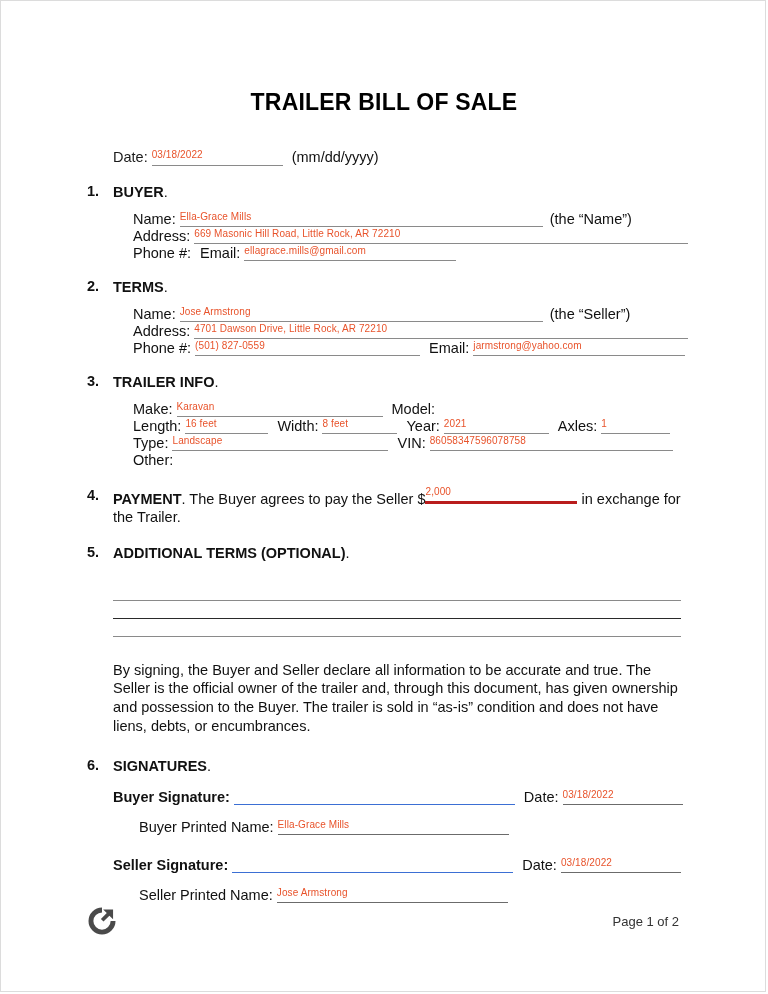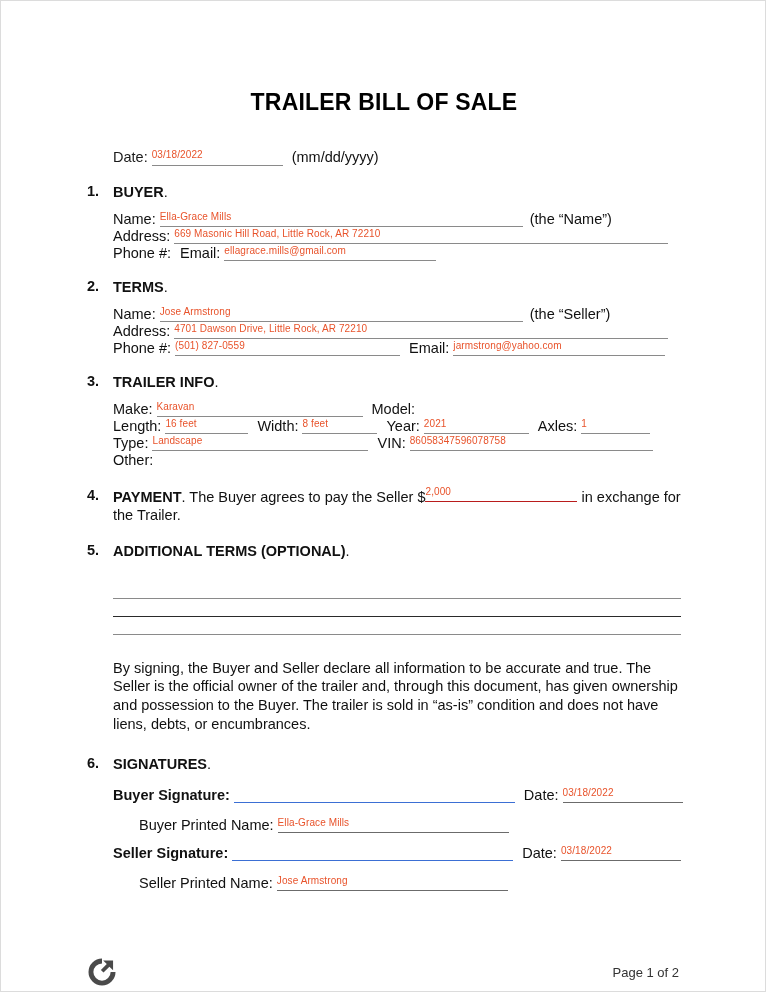--- a/index.html
+++ b/index.html
@@ -90,40 +90,41 @@
   .head .dot { font-weight: normal; }
 
   
   .fields { margin-top: 10px; padding-left: 26px; }
   .frow {
     display: flex;
     align-items: baseline;
     font-size: 14.5px;
     margin-bottom: 1px;
     white-space: nowrap;
+    margin-left: 20px;
   }
   .flabel { flex: none; }
   .fslot {
     flex: none;
     border-bottom: 1px solid #8a8a8a;
     margin-left: 4px;
     height: 15px;
     overflow: hidden;
   }
   .tail { margin-left: 7px; font-size: 14.5px; }
 
   
   .para {
     font-size: 14.5px;
     line-height: 1.26;
   }
   .pay-slot {
     display: inline-block;
     width: 152px;
-    border-bottom: 1px solid #b91c1c;
+    border-bottom: 3px solid #b91c1c;
     height: 14px;
     overflow: hidden;
     vertical-align: baseline;
   }
 
   
   .blank-lines { margin-top: 21px; padding-left: 26px; }
   .bline {
     height: 17px;
     border-bottom: 1px solid #8a8a8a;
@@ -179,21 +180,21 @@
     height: 15px;
     margin-left: 4px;
     overflow: hidden;
   }
 
   
   .footer {
     position: absolute;
     left: 86px;
     right: 86px;
-    top: 956px;
+    top: 905px;
     display: flex;
     align-items: center;
     justify-content: space-between;
   }
   .logo { width: 30px; height: 30px; display: block; }
   .page-num {
     font-size: 13px;
     color: #333;
   }
 </style>
@@ -351,21 +352,21 @@
         </span>
       </div>
       <div class="printed-row">
         <span>Buyer Printed Name:</span>
         <span class="printed-slot">
           <span class="val">Ella-Grace Mills</span>
         </span>
       </div>
     </div>
 
-    <div class="sig-block" style="margin-top:12px">
+    <div class="sig-block" style="margin-top:22px">
       <div class="sig-row">
         <span class="sig-label">Seller Signature:</span>
         <span class="sig-slot">
           <span class="val"></span>
         </span>
         <span class="sig-date-label">Date:</span>
         <span class="sig-date-slot">
           <span class="val">03/18/2022</span>
         </span>
       </div>

